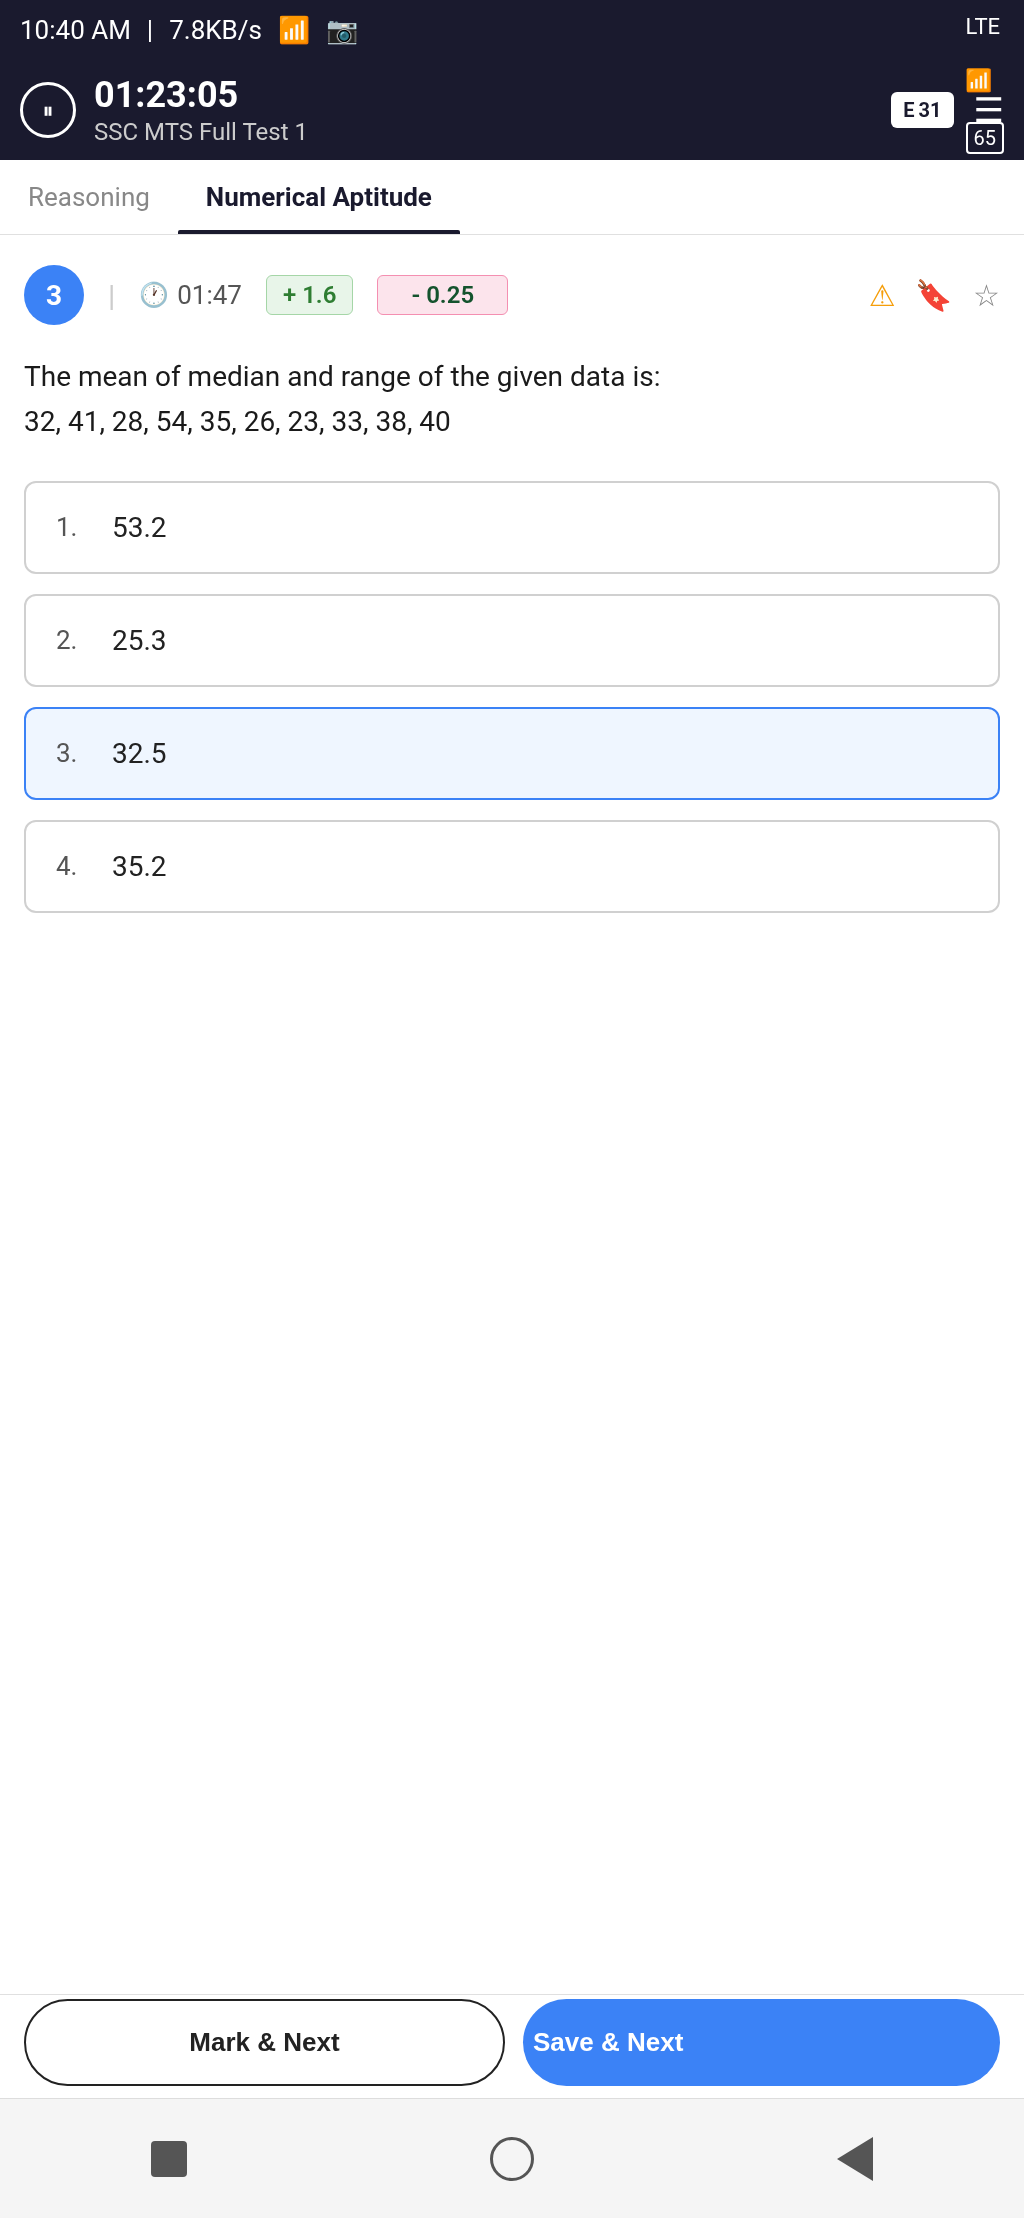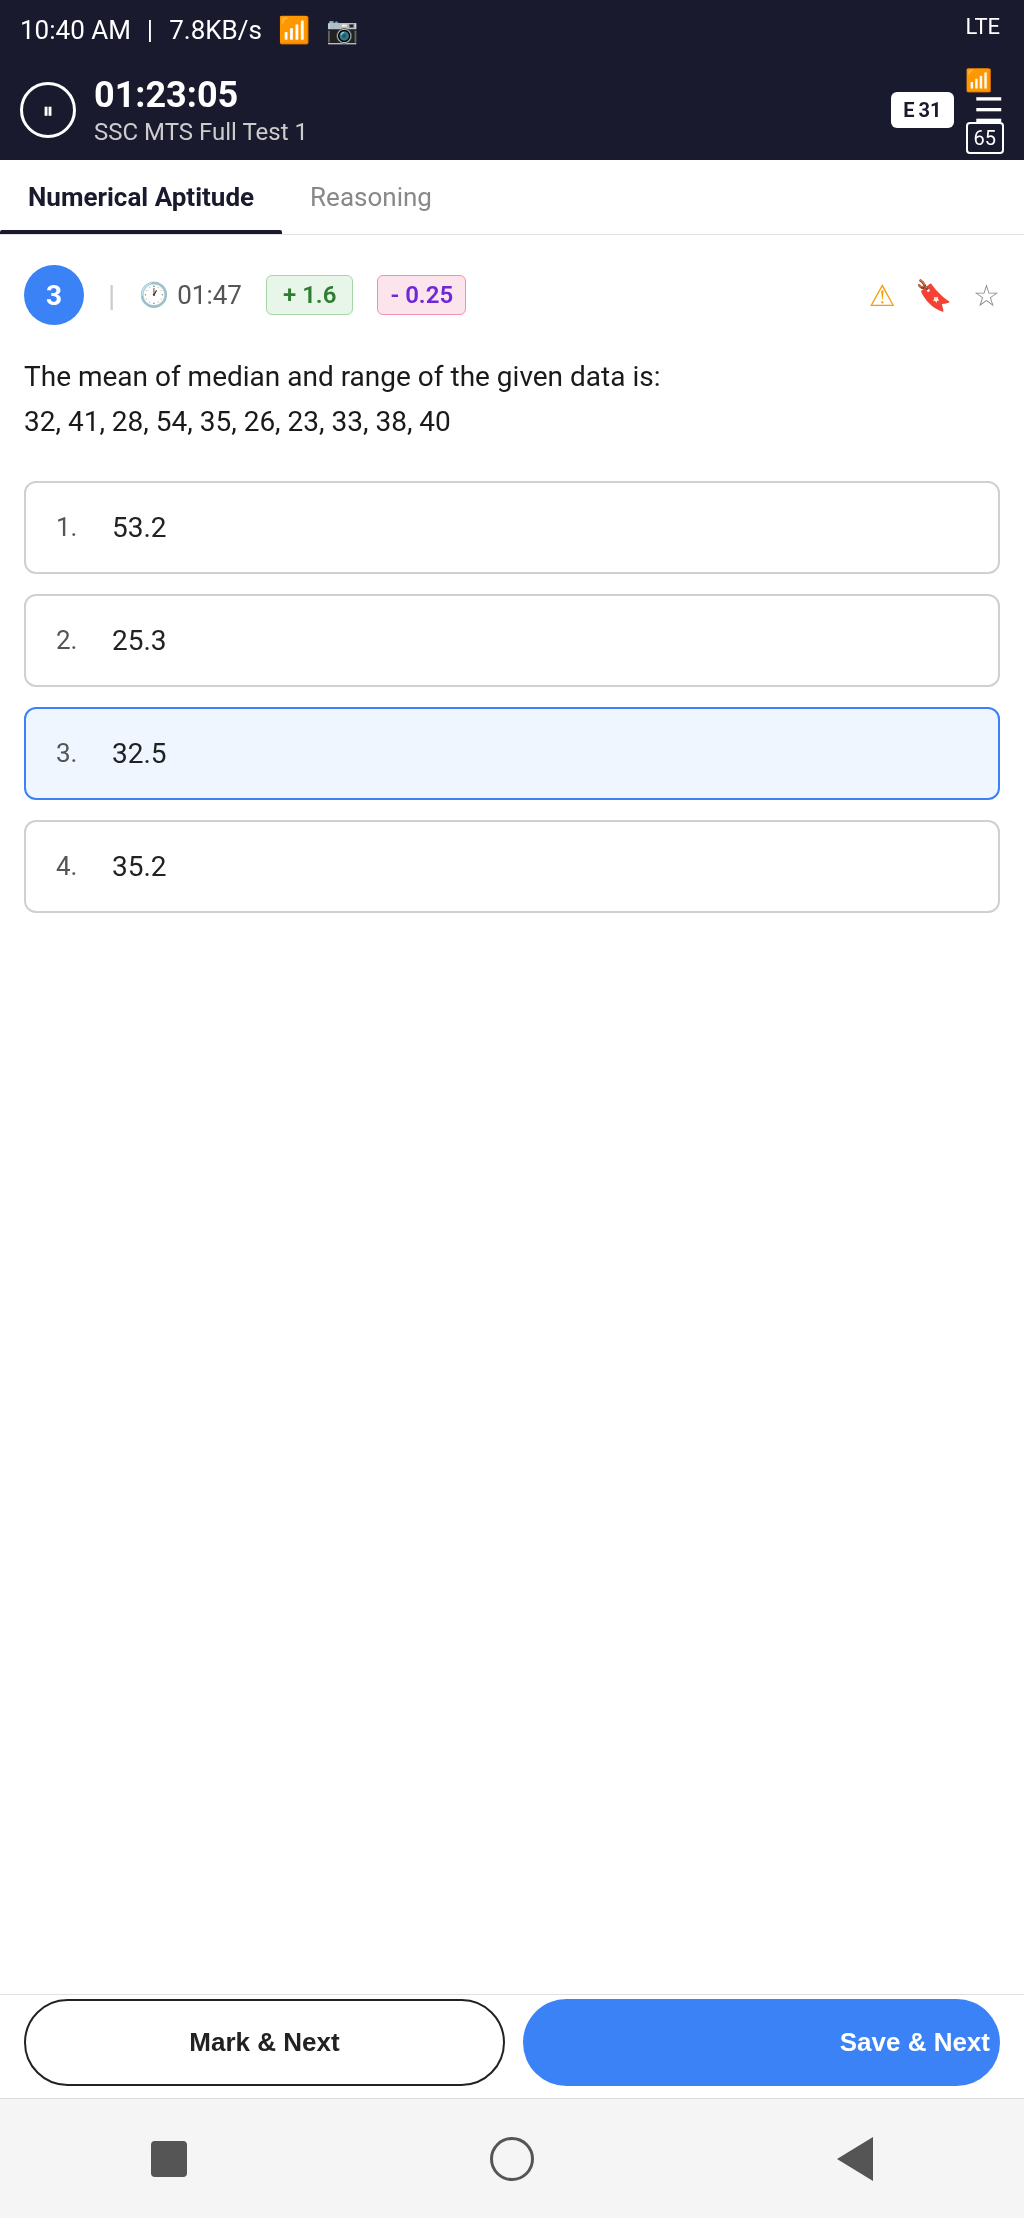--- a/index.html
+++ b/index.html
@@ -169,24 +169,24 @@
       background: #e8f5e9;
       color: #2e7d32;
       border: 1.5px solid #a5d6a7;
       border-radius: 6px;
       padding: 5px 16px;
       font-size: 24px;
       font-weight: 600;
     }
     .marks-neg {
       background: #fce4ec;
-      color: #6d28d9;
+      color: #14532d;
       border: 1.5px solid #f48fb1;
       border-radius: 6px;
-      padding: 5px 12px;
+      padding: 5px 33px;
       font-size: 24px;
       font-weight: 600;
     }
     .meta-icons {
       margin-left: auto;
       display: flex;
       align-items: center;
       gap: 20px;
     }
     .meta-icon {
@@ -260,21 +260,21 @@
     .btn-primary {
       flex: 1;
       background: #3b82f6;
       color: #fff;
       border: none;
       border-radius: 50px;
       padding: 26px 10px;
       font-size: 26px;
       font-weight: 700;
       cursor: pointer;
-      text-align: right;
+      text-align: left;
     }
 
     
     .nav-bar {
       position: absolute;
       bottom: 0;
       left: 0;
       right: 0;
       height: 120px;
       background: #f5f5f5;
@@ -334,25 +334,25 @@
   <div class="header-right">
     <div class="lang-btn">
       <span>E</span>
       <span>31</span>
     </div>
     <div class="menu-icon">☰</div>
   </div>
 </div>
 
 <div class="tabs-container">
+  <div class="tab-item">
+    <span>Reasoning</span>
+  </div>
   <div class="tab-item active">
     <span>Numerical Aptitude</span>
-  </div>
-  <div class="tab-item">
-    <span>Reasoning</span>
   </div>
 </div>
 
 <div class="question-area">
 
   <div class="question-meta">
     <div class="question-number">3</div>
     <span style="color:#ccc;font-size:30px;">|</span>
     <div class="timer-display">
       <span class="clock-icon">🕐</span>

